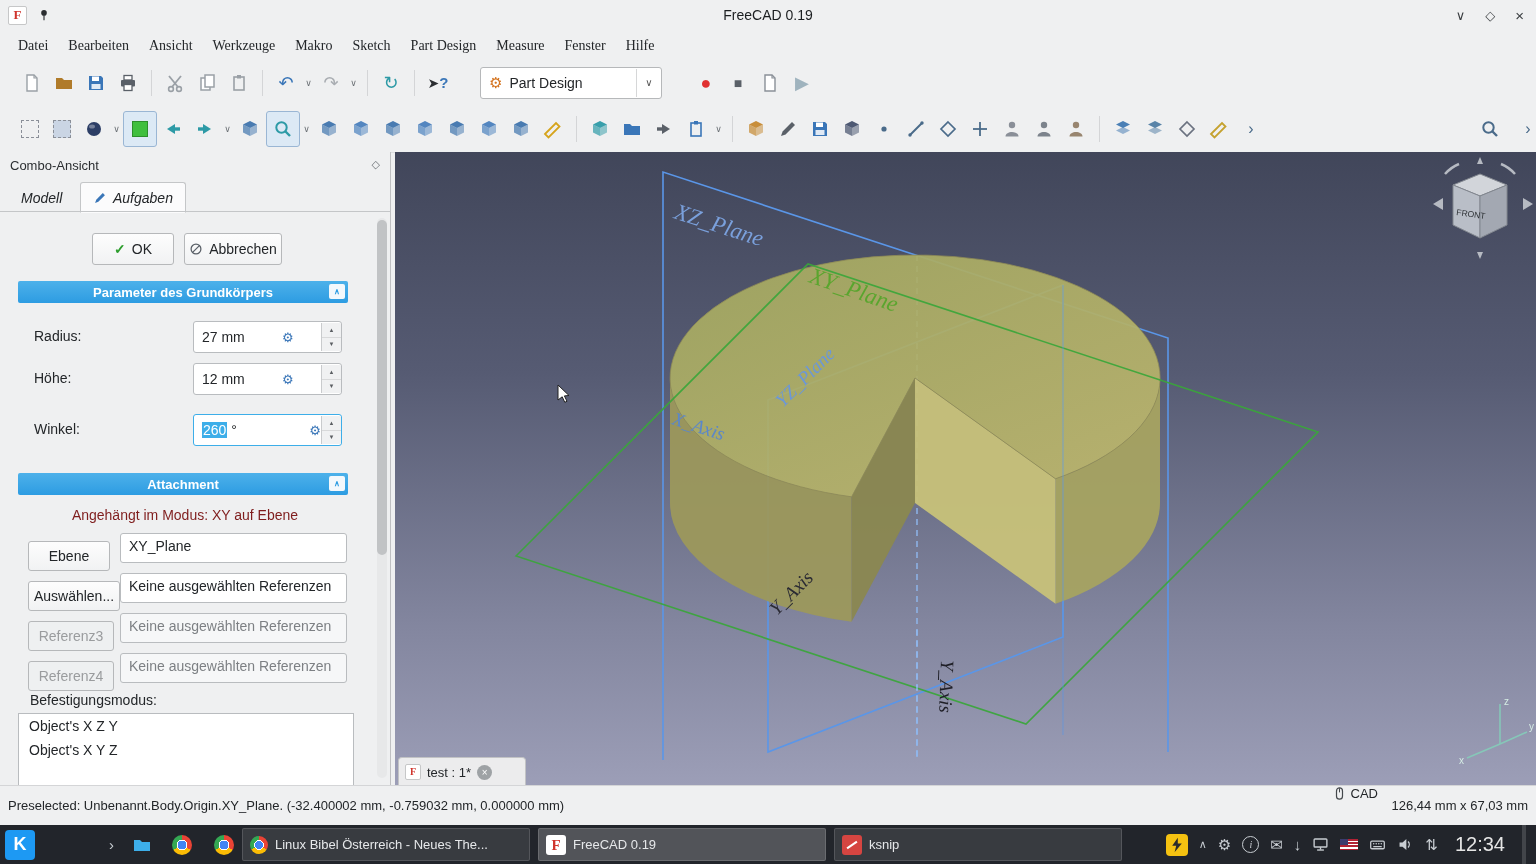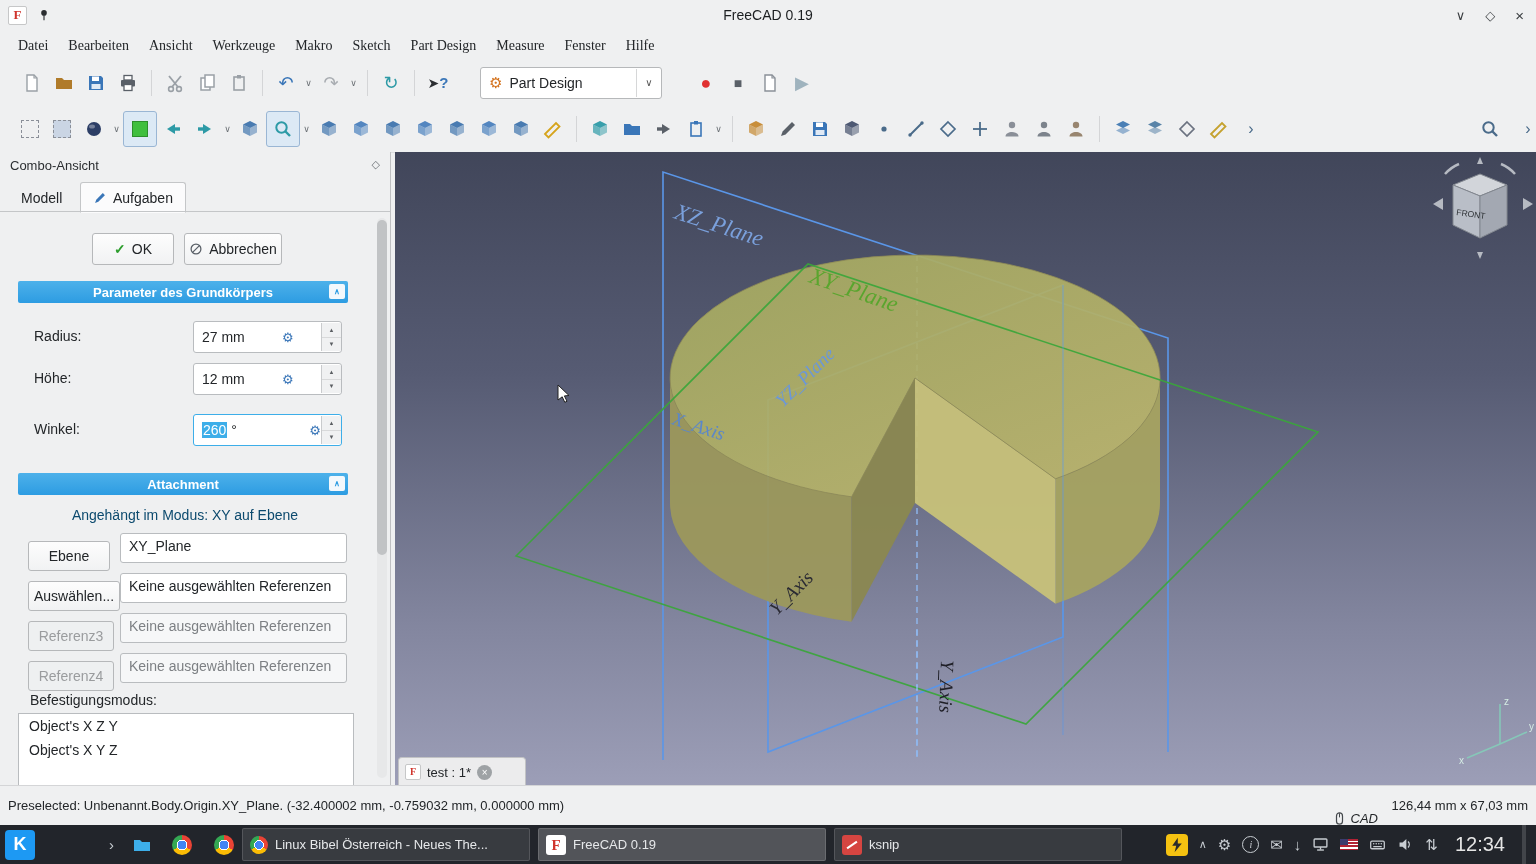--- a/index.html
+++ b/index.html
@@ -28,57 +28,57 @@
   .icon20{width:20px;height:20px;display:block;}
   
   #wb-combo{width:172px;height:30px;background:#fff;border:1px solid #b6b8ba;border-radius:3px;display:flex;align-items:center;
             padding:0 0 0 8px;gap:7px;margin:0 10px 0 26px;}
   #wb-combo .lbl{flex:1;}
   #wb-combo .dd{width:24px;height:28px;border-left:1px solid #d6d7d8;display:flex;align-items:center;justify-content:center;color:#555;font-size:10px;}
   
   #panel{position:absolute;left:0;top:152px;width:390px;height:633px;background:#eff0f1;border-right:1px solid #bfc0c2;overflow:hidden;}
   #panel .hdr{position:absolute;left:10px;top:0;height:28px;line-height:28px;font-size:13px;color:#2b2e31;}
   #panel .hdr-dock{position:absolute;right:10px;top:6px;font-size:11px;color:#6b7075;}
-  .tab{position:absolute;top:30px;height:29px;display:flex;align-items:center;gap:6px;padding:0 12px;font-size:14px;border:1px solid transparent;}
+  .tab{position:absolute;top:30px;height:29px;display:flex;align-items:center;gap:6px;padding:0 12px;font-size:14px;border:1px solid transparent;font-style:italic;}
   .tab.active{background:#fbfbfc;border-color:#c4c6c8;border-bottom-color:#fbfbfc;border-radius:3px 3px 0 0;}
   #tab-line{position:absolute;left:0;top:59px;width:390px;height:1px;background:#c4c6c8;}
   .scrollbar{position:absolute;right:3px;top:66px;width:10px;height:560px;background:#e7e8e9;border-radius:5px;}
   .scroll-thumb{position:absolute;left:0;top:2px;width:10px;height:335px;background:#c1c3c5;border-radius:5px;}
   .btn{background:linear-gradient(#fdfdfd,#f1f2f3);border:1px solid #b6b8ba;border-radius:3px;display:flex;align-items:center;justify-content:center;gap:6px;font-size:14px;color:#232629;}
   .btn.disabled{color:#9a9c9e;background:#eef0f1;}
   .sect-hdr{position:absolute;left:18px;width:330px;height:22px;background:linear-gradient(#4db1ea,#2d9ce2);border-radius:2px;
             color:#fff;font-weight:bold;font-size:13px;display:flex;align-items:center;justify-content:center;}
   .sect-collapse{position:absolute;right:3px;top:3px;width:16px;height:15px;background:#f3f8fc;border-radius:2px;color:#2d9ce2;
                  font-size:8px;display:flex;align-items:center;justify-content:center;}
   .frow-label{position:absolute;left:34px;height:30px;line-height:30px;}
   .spinbox{position:absolute;left:193px;width:147px;height:30px;background:#fff;border:1px solid #b9bcbf;border-radius:3px;display:flex;align-items:center;}
   .spinbox input{border:none;outline:none;background:transparent;font:14px "Liberation Sans",sans-serif;color:#232629;width:78px;padding:0 0 0 8px;}
   .spin-gear{color:#3a76b8;font-size:13px;margin-left:2px;}
   .spin-btns{margin-left:auto;width:19px;height:28px;background:#f0f1f2;border-left:1px solid #c9cbcd;display:flex;flex-direction:column;}
   .spin-btns span{flex:1;display:flex;align-items:center;justify-content:center;font-size:6px;color:#5a5e62;}
   .spin-btns span:first-child{border-bottom:1px solid #d8d9da;}
   .sel-text{background:#3daee9;color:#fff;padding:0 1px;}
-  .att-status{position:absolute;left:0;width:370px;text-align:center;color:#0c4a6e;font-size:14px;}
+  .att-status{position:absolute;left:0;width:370px;text-align:center;color:#7f1d1d;font-size:14px;}
   .att-btn{position:absolute;left:28px;height:28px;margin-top:8px;}
   .att-field{position:absolute;left:120px;width:225px;height:28px;background:#fff;border:1px solid #b9bcbf;border-radius:3px;}
   .att-field input{border:none;outline:none;background:transparent;font:14px "Liberation Sans",sans-serif;color:#232629;width:205px;padding:4px 0 0 8px;}
   .att-field.disabled{background:#f6f7f8;}
   .att-field.disabled input{color:#7d8084;}
   #mode-list{position:absolute;left:18px;top:561px;width:334px;height:80px;background:#fff;border:1px solid #b9bcbf;}
   .mode-item{height:24px;line-height:24px;padding-left:10px;font-size:14px;}
   
   #viewport{position:absolute;left:395px;top:152px;width:1141px;height:633px;
             background:linear-gradient(180deg,#41465a 0%,#565b73 35%,#83869f 75%,#9c9eb7 100%);}
   #doc-tab{position:absolute;left:398px;top:757px;width:114px;height:28px;background:#ececed;border:1px solid #c2c3c5;border-bottom:none;
            border-radius:4px 4px 0 0;display:flex;align-items:center;gap:6px;padding:0 6px;font-size:13px;}
   #doc-tab .close{width:15px;height:15px;border-radius:50%;background:#9ea2a5;color:#fff;font-size:10px;line-height:15px;text-align:center;}
   
   #statusbar{position:absolute;left:0;top:785px;width:1536px;height:40px;background:#eff0f1;border-top:1px solid #d4d5d7;font-size:13px;}
   #statusbar .msg{position:absolute;left:8px;top:0;height:40px;line-height:40px;color:#232629;}
-  #statusbar .nav{position:absolute;right:158px;top:0;height:40px;display:flex;align-items:flex-end;gap:4px;font-style:italic;}
+  #statusbar .nav{position:absolute;right:158px;top:0;height:40px;display:flex;align-items:flex-start;gap:4px;}
   #statusbar .dims{position:absolute;right:8px;top:0;height:40px;line-height:40px;}
   
   #taskbar{position:absolute;left:0;top:825px;width:1536px;height:39px;background:#22252b;display:flex;align-items:center;color:#d8dbdf;}
   .tk-launcher{width:30px;height:30px;margin-left:5px;background:#1d99f3;border-radius:4px;color:#fff;font-weight:bold;font-size:18px;
                display:flex;align-items:center;justify-content:center;}
   .tk-gly{color:#c8cdd2;font-size:15px;}
   .tk-win{width:272px;height:31px;margin-left:8px;background:rgba(255,255,255,.10);border:1px solid rgba(255,255,255,.14);border-radius:2px;
           display:flex;align-items:center;gap:7px;padding:0 7px;font-size:13px;color:#e6e8ea;overflow:hidden;}
   .tk-win.active{background:rgba(255,255,255,.22);}
   .tk-win .wlabel{white-space:nowrap;overflow:hidden;text-overflow:ellipsis;}

